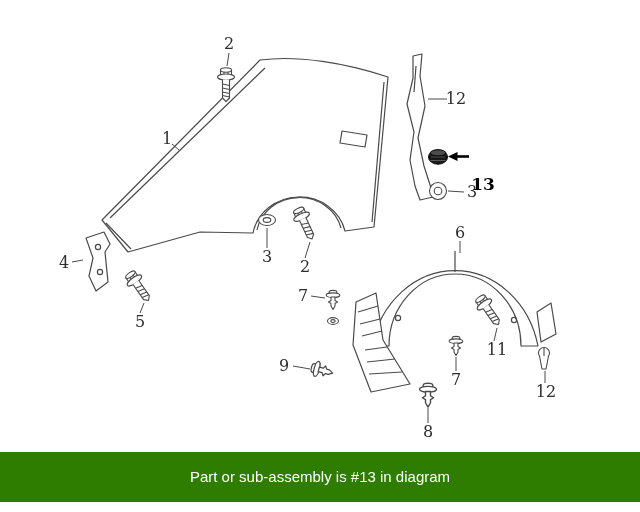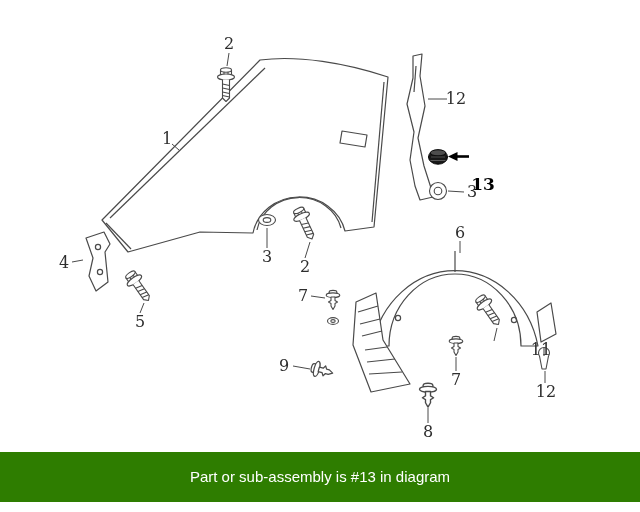--- a/index.html
+++ b/index.html
@@ -168,21 +168,21 @@
       <div class="callout" style="left: 456px; top: 99px;">12</div>
       <div class="callout bold" style="left: 483px; top: 156px; margin-top: 28px;">13</div>
       <div class="callout" style="left: 472px; top: 192px;">3</div>
       <div class="callout" style="left: 64px; top: 263px;">4</div>
       <div class="callout" style="left: 140px; top: 322px;">5</div>
       <div class="callout" style="left: 267px; top: 257px;">3</div>
       <div class="callout" style="left: 305px; top: 267px;">2</div>
       <div class="callout" style="left: 303px; top: 296px;">7</div>
       <div class="callout" style="left: 284px; top: 366px;">9</div>
       <div class="callout" style="left: 460px; top: 233px;">6</div>
-      <div class="callout" style="left: 497px; top: 350px; margin-left: 44px;">11</div>
+      <div class="callout" style="left: 497px; top: 350px;">11</div>
       <div class="callout" style="left: 456px; top: 380px;">7</div>
       <div class="callout" style="left: 546px; top: 392px;">12</div>
       <div class="callout" style="left: 428px; top: 432px;">8</div>
     </div>
 
   <div class="banner" style="background: rgb(46, 125, 0); color: rgb(255, 255, 255); gap: 41px;">
     <div>Part or sub-assembly is #13 in diagram</div>
   </div>
 
 </div>

